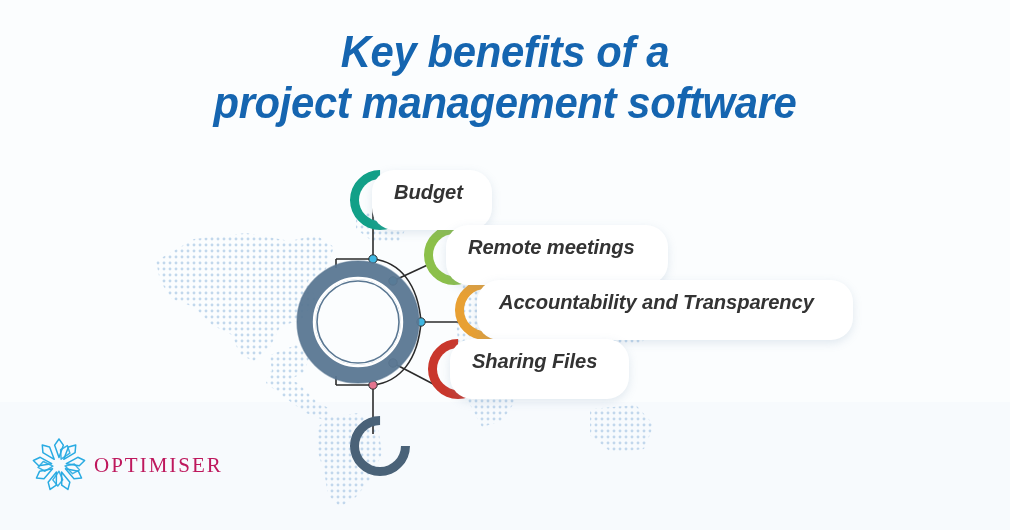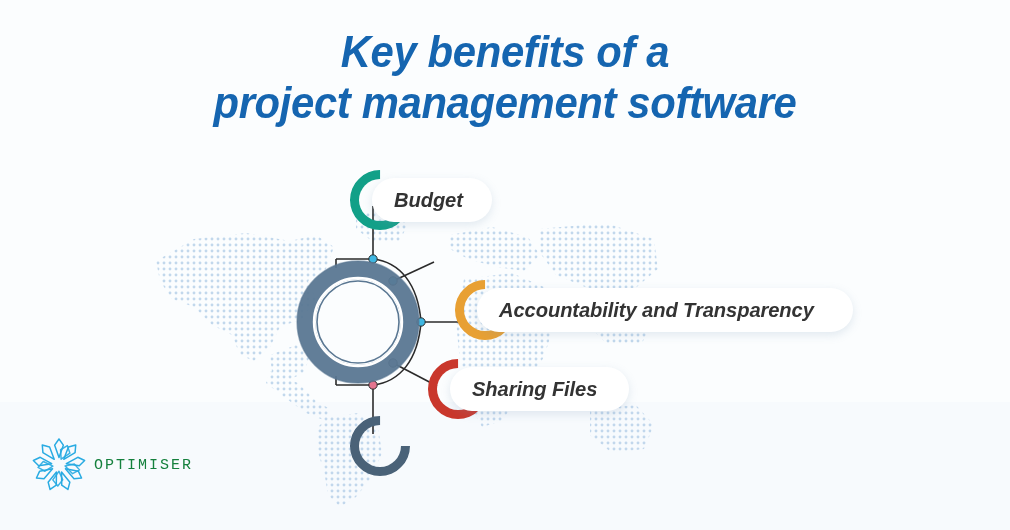--- a/index.html
+++ b/index.html
@@ -84,21 +84,21 @@
   }
   .pill-body {
     position: relative;
     z-index: 2;
     margin-left: 22px;
     height: 44px;
     display: flex;
     align-items: center;
     background: #ffffff;
     border-radius: 22px;
-    padding: 0 26px 0 22px;
+    padding: 0 26px 16px 22px;
     box-shadow: 0 3px 10px rgba(120,150,180,.20);
   }
   .pill-label {
     font-family: "Liberation Sans Narrow", "Liberation Sans", sans-serif;
     font-weight: bold;
     font-style: italic;
     font-size: 21px;
     letter-spacing: -0.1px;
     color: #333333;
     white-space: nowrap;
@@ -116,24 +116,24 @@
     display: flex;
     align-items: center;
   }
   .logo-mark {
     width: 62px;
     height: 62px;
     flex: 0 0 auto;
   }
   .logo-word {
     margin-left: 4px;
-    font-family: Liberation Mono, monospace;
-    font-size: 15px;
+    font-family: Liberation Serif, serif;
+    font-size: 21px;
     letter-spacing: 2.0px;
-    color: #15803d;
+    color: #be185d;
     white-space: nowrap;
   }
 </style>
 </head>
 <body>
 
 <div class="canvas">
 
   <svg class="worldmap" viewBox="0 0 540 320" xmlns="http://www.w3.org/2000/svg">
     <defs>
@@ -206,29 +206,35 @@
     </g>
   </svg>
 
   <div class="pill" style="left:350px; top:178px;">
     <span class="pill-arc" style="border-color:#12a088;"></span>
     <span class="pill-body">
       <span class="pill-label">Budget</span>
     </span>
   </div>
 
+  <div class="pill" style="left:424px; top:233px;">
+    <span class="pill-arc" style="border-color:#8cc04a;"></span>
+    <span class="pill-body">
+      <span class="pill-label">Remote meetings</span>
+    </span>
+  </div>
 
   <div class="pill" style="left:455px; top:288px;">
     <span class="pill-arc" style="border-color:#e8a033;"></span>
     <span class="pill-body">
       <span class="pill-label">Accountability and Transparency</span>
     </span>
   </div>
 
-  <div class="pill" style="left:428px; top:367px;">
+  <div class="pill" style="left:428px; top:347px;">
     <span class="pill-arc" style="border-color:#c9372c;"></span>
     <span class="pill-body">
       <span class="pill-label">Sharing Files</span>
     </span>
   </div>
 
   <div class="pill" style="left:350px; top:424px;">
     <span class="pill-arc" style="border-color:#4a6278;"></span>
   </div>
 

